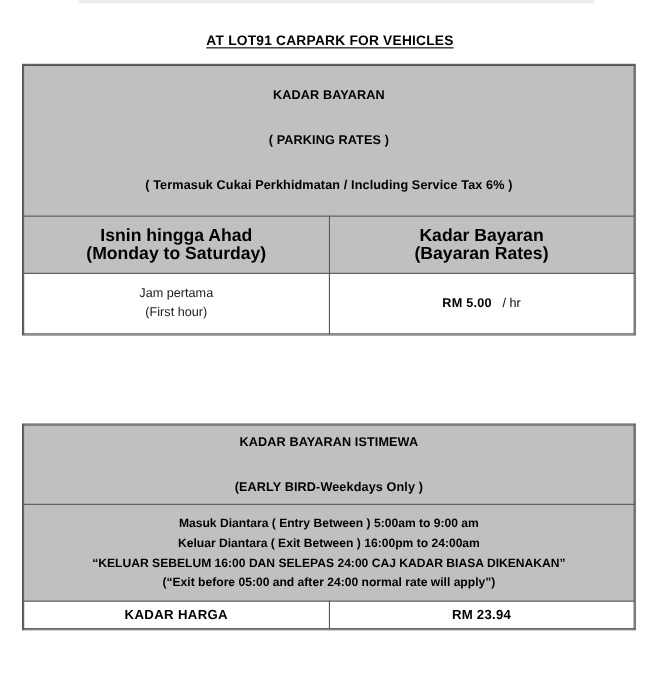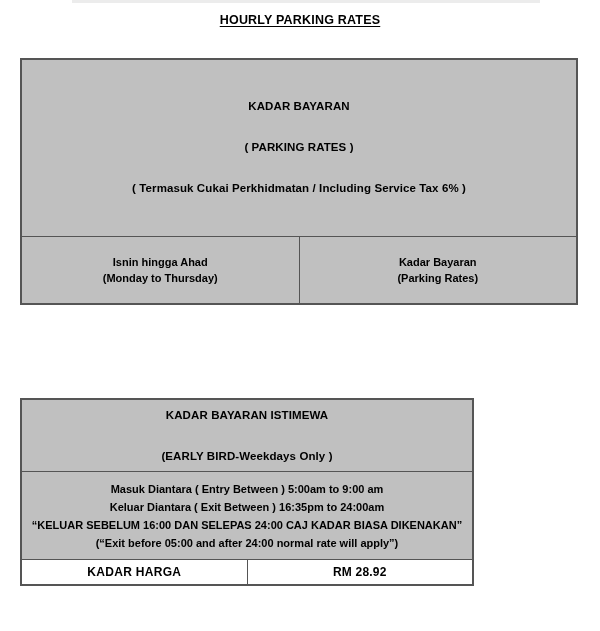--- a/index.html
+++ b/index.html
@@ -50,22 +50,22 @@
     background: #ffffff;
   }
   .table-wrap.t1 {
     left: 20px;
     top: 58px;
     width: 558px;
     height: 247px;
   }
   .table-wrap.t2 {
     left: 20px;
-    top: 398px;
-    width: 454px;
+    top: 385px;
+    width: 558px;
     height: 188px;
   }
 
   table.grid {
     border-collapse: collapse;
     width: 100%;
     height: 100%;
     table-layout: fixed;
   }
   table.grid td {
@@ -90,21 +90,21 @@
     font-weight: bold;
     line-height: 17px;
     letter-spacing: 0.1px;
   }
   .hdr-block .sub {
     font-weight: bold;
     margin-top: 24px;
   }
 
   .colhead {
-    font-size: 11px;
+    font-size: 16px;
     font-weight: bold;
     line-height: 16px;
   }
 
   .cell-text {
     font-size: 11.5px;
     font-weight: normal;
     line-height: 17px;
     color: #1a1a1a;
   }
@@ -142,64 +142,74 @@
     font-weight: bold;
     letter-spacing: 0.2px;
   }
 </style>
 </head>
 <body>
 
 <div class="top-strip"></div>
 
 <div class="doc-title">
-  <div class="line">HOURLY PARKING RATES</div>
   <br>
+  <div class="line">AT LOT91 CARPARK FOR VEHICLES</div>
 </div>
 
 <div class="table-wrap t1">
   <table class="grid">
     <tbody>
         <tr>
       <td class="shade hdr-block" colspan="2">
         <div>KADAR BAYARAN</div>
         <div class="sub">( PARKING RATES )</div>
         <div class="sub">( Termasuk Cukai Perkhidmatan / Including Service Tax  6% )</div>
       </td>
     </tr>
     <tr>
       <td class="shade colhead col-left">
         <div>Isnin hingga Ahad</div>
-        <div>(Monday to Thursday)</div>
+        <div>(Monday to Saturday)</div>
       </td>
       <td class="shade colhead col-right">
         <div>Kadar Bayaran</div>
-        <div>(Parking Rates)</div>
+        <div>(Bayaran Rates)</div>
+      </td>
+    </tr>
+    <tr>
+      <td class="white cell-text col-left">
+        <div>Jam pertama</div>
+        <div>(First hour)</div>
+      </td>
+      <td class="white rate col-right">
+        <span>RM 5.00</span>
+        <span class="unit">&nbsp;&nbsp;</span><span class="unit">/ hr</span>
       </td>
     </tr>
   </tbody>
     </table>
 </div>
 
 <div class="table-wrap t2">
   <table class="grid">
     <tbody>
         <tr>
       <td class="shade hdr-block" colspan="2">
         <div>KADAR BAYARAN ISTIMEWA</div>
         <div class="sub">(EARLY BIRD-Weekdays Only )</div>
       </td>
     </tr>
     <tr>
       <td class="shade desc-block" colspan="2">
         <span class="dline">Masuk Diantara ( Entry Between ) 5:00am to 9:00  am</span>
-        <span class="dline">Keluar Diantara ( Exit Between ) 16:35pm to 24:00am</span>
+        <span class="dline">Keluar Diantara ( Exit Between ) 16:00pm to 24:00am</span>
         <span class="dline">“KELUAR SEBELUM 16:00 DAN SELEPAS 24:00 CAJ KADAR BIASA DIKENAKAN”</span>
         <span class="dline">(“Exit before 05:00 and after 24:00  normal rate will apply”)</span>
       </td>
     </tr>
     <tr>
       <td class="white harga-label col-left">KADAR HARGA</td>
-      <td class="white rate-left col-right">RM 28.92</td>
+      <td class="white rate-left col-right">RM 23.94</td>
     </tr>
   </tbody>
     </table>
 </div>
 
 </body></html>

